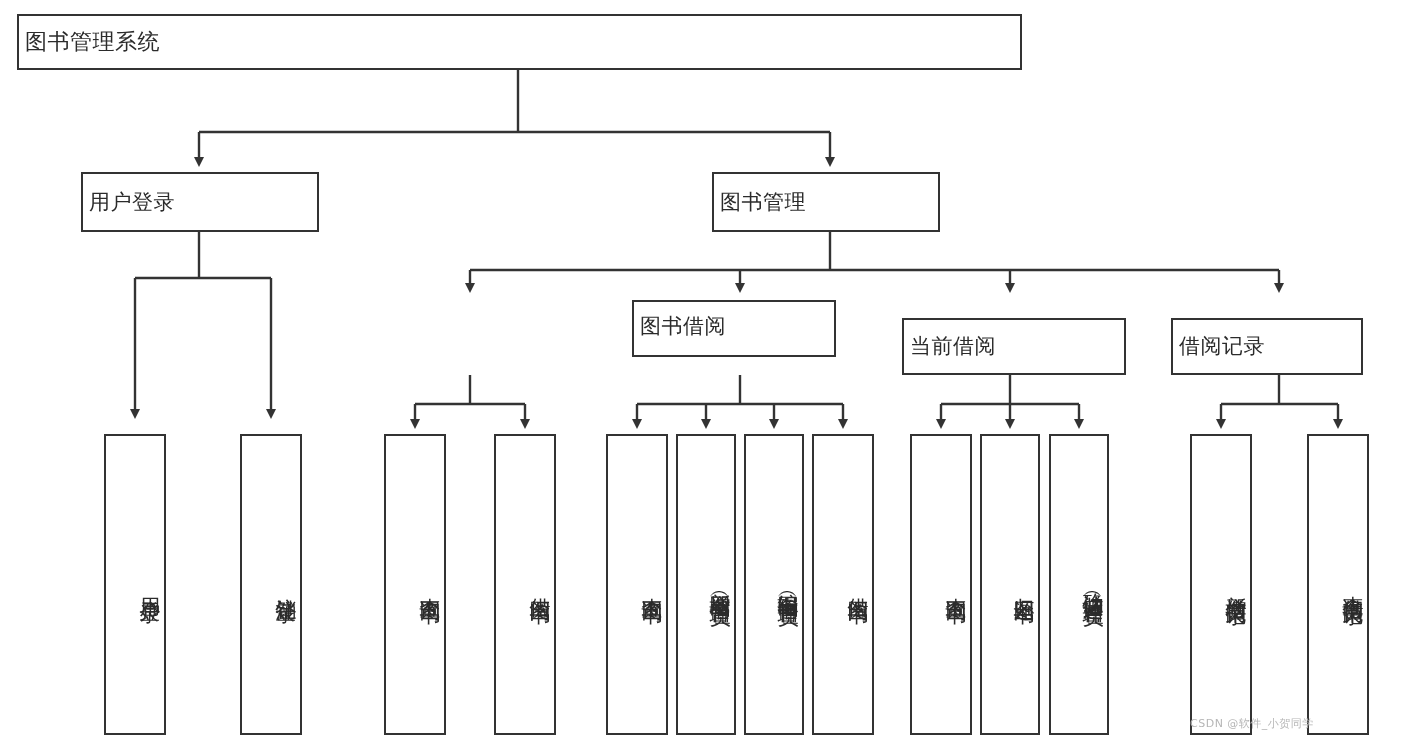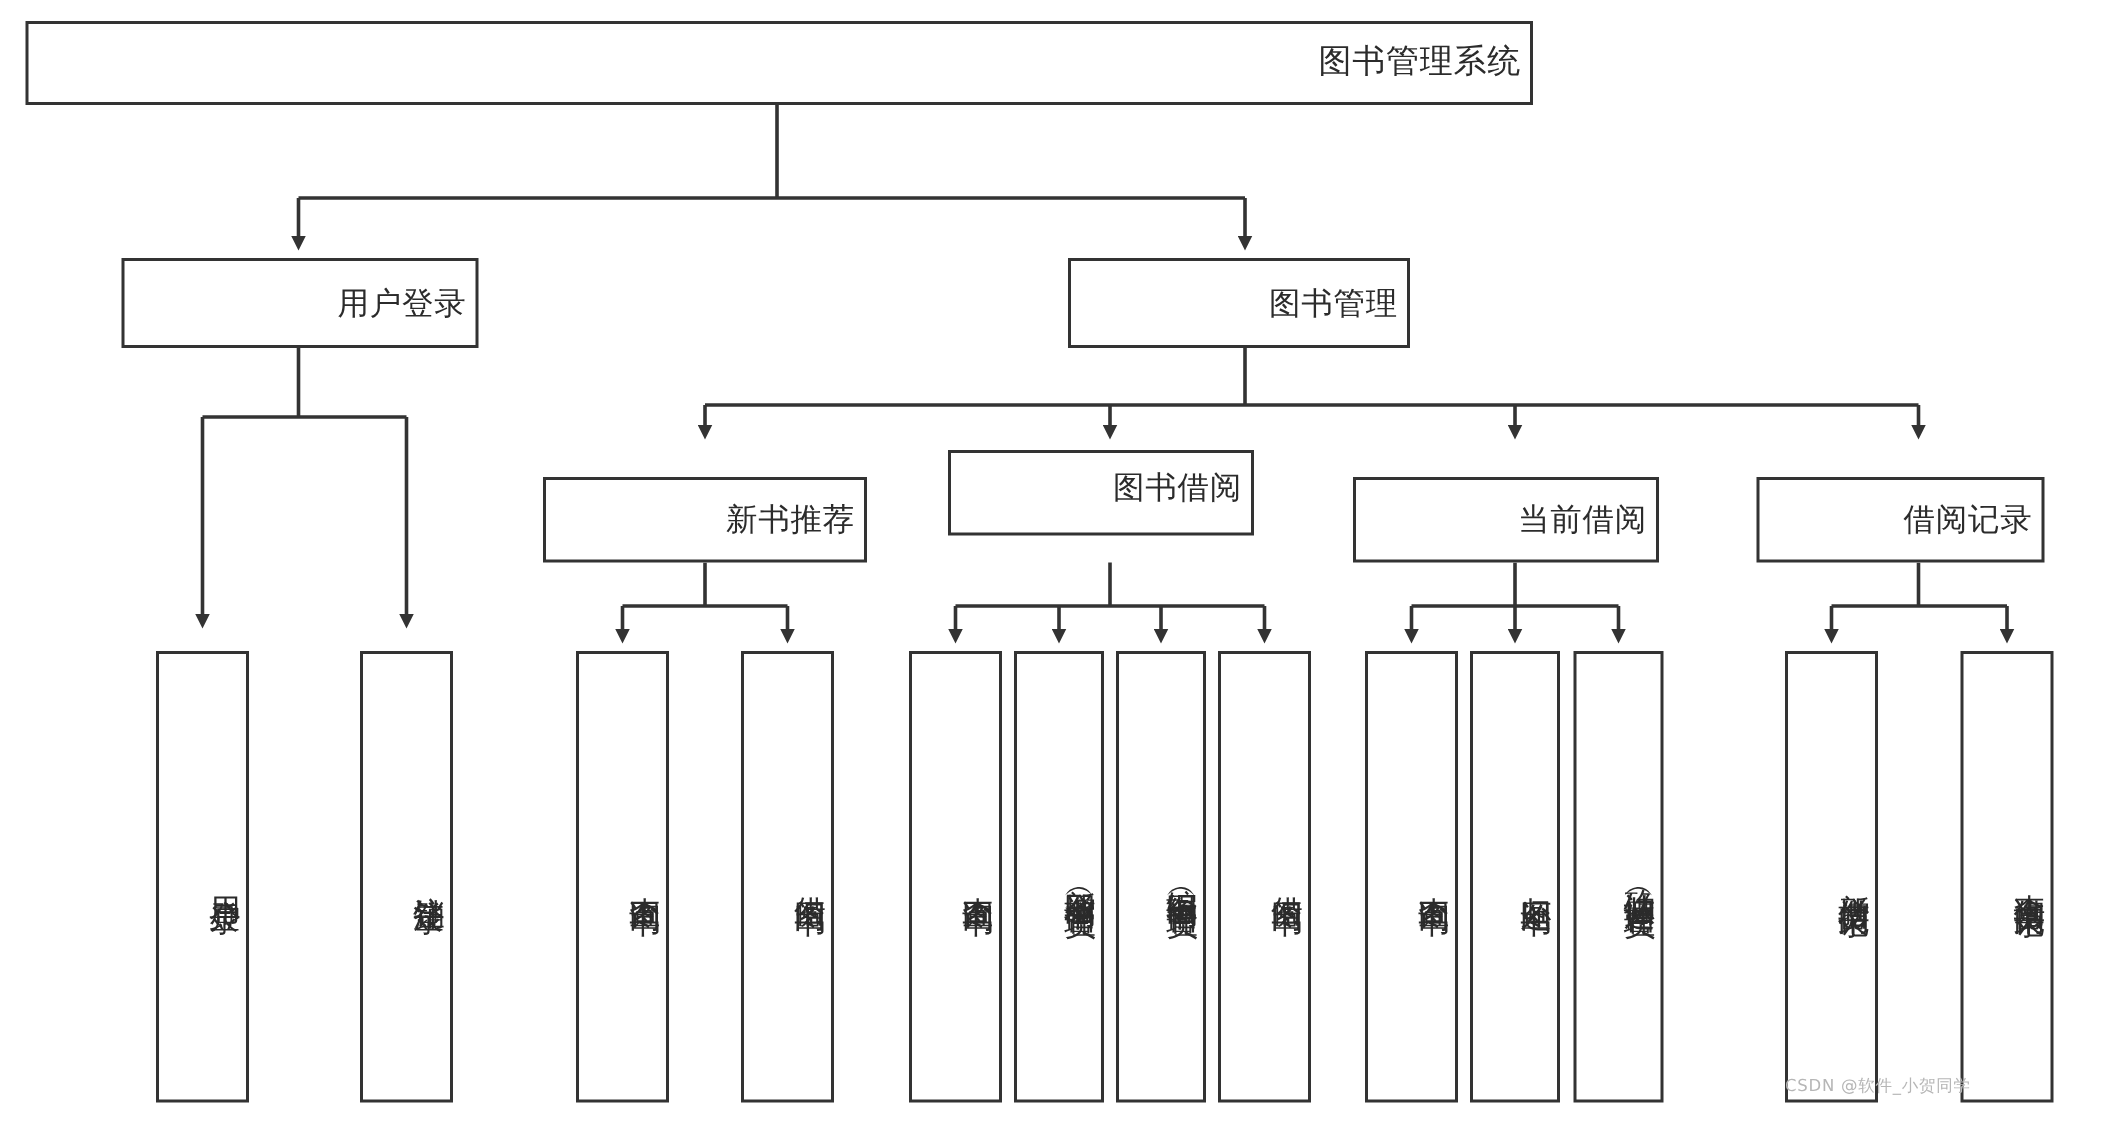--- a/index.html
+++ b/index.html
@@ -26,21 +26,21 @@
     height: 747px;
     pointer-events: none;
   }
   .node {
     position: absolute;
     box-sizing: border-box;
     border: 2px solid #333333;
     background: #ffffff;
     display: flex;
     align-items: center;
-    justify-content: flex-end;
+    justify-content: flex-start;
     color: #2b2b2b;
     text-align: center;
     z-index: 2;
   }
   .node.h {
     font-size: 21px;
     line-height: 1.25;
     letter-spacing: 0.5px;
     padding: 0 6px;
   }
@@ -136,29 +136,26 @@
   </div>
 
   <div class="node h" style="left:81px; top:172px; width:238px; height:60px;">
     <span>用户登录</span>
   </div>
 
   <div class="node h" style="left:712px; top:172px; width:228px; height:60px;">
     <span>图书管理</span>
   </div>
 
-  <div class="node h" style="left:362px; top:318px; width:216px; height:57px;">
-    <span>新书推荐</span>
-  </div>
 
   <div class="node h" style="left:632px; top:300px; width:204px; height:57px;font-family:Liberation Mono, monospace;">
     <span>图书借阅</span>
   </div>
 
-  <div class="node h" style="left:902px; top:318px; width:204px; height:57px;">
+  <div class="node h" style="left:902px; top:318px; width:224px; height:57px;">
     <span>当前借阅</span>
   </div>
 
   <div class="node h" style="left:1171px; top:318px; width:192px; height:57px;">
     <span>借阅记录</span>
   </div>
 
   <div class="node v" style="left:104px; top:434px; width:62px; height:301px;">
     <span class="vtext">用户登录</span>
   </div>

